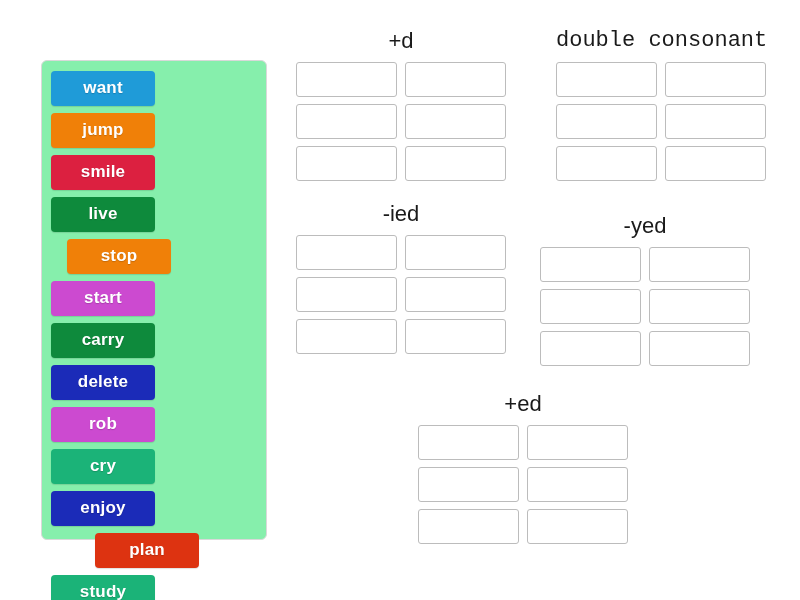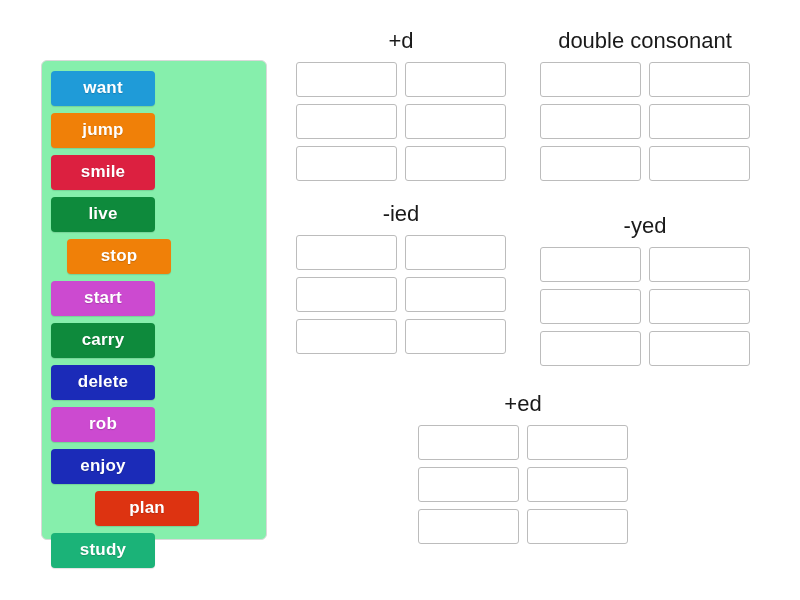--- a/index.html
+++ b/index.html
@@ -81,38 +81,39 @@
     height: 35px;
     margin: 0 8px 7px 0;
     border: 1px solid #bcbcbc;
     border-radius: 3px;
     background: #ffffff;
   }
   .drop-slot:nth-child(2n) { margin-right: 0; }
 
   
   #group-plus-d          { left: 0px;   top: 0px;   width: 210px; }
-  #group-double-consonant{ left: 244px; top: 0px;   width: 210px; }
+  #group-double-consonant{ left: 260px; top: 0px;   width: 210px; font-family: Liberation Mono, monospace; }
   #group-ied             { left: 0px;   top: 173px; width: 210px; }
   #group-yed             { left: 244px; top: 185px; width: 210px; }
   #group-plus-ed         { left: 122px; top: 363px; width: 210px; }
 </style>
 </head>
 <body>
 
 <div id="word-bank">
     <div class="word-tile" style="background: rgb(31, 155, 216);">want</div>
     <div class="word-tile" style="background: rgb(240, 128, 8);">jump</div>
     <div class="word-tile" style="background: rgb(220, 32, 64);">smile</div>
     <div class="word-tile" style="background: rgb(14, 138, 60);">live</div>
     <div class="word-tile" style="background: rgb(240, 128, 8); margin-left: 20px;">stop</div>
     <div class="word-tile" style="background: rgb(204, 74, 208);">start</div>
     <div class="word-tile" style="background: rgb(14, 138, 60);">carry</div>
     <div class="word-tile" style="background: rgb(27, 43, 184);">delete</div>
     <div class="word-tile" style="background: rgb(204, 74, 208);">rob</div>
+    <div class="word-tile" style="background: rgb(27, 179, 120);">cry</div>
     <div class="word-tile" style="background: rgb(27, 43, 184); text-align: center;">enjoy</div>
     <div class="word-tile" style="background: rgb(221, 51, 17); margin-left: 48px;">plan</div>
     <div class="word-tile" style="background: rgb(27, 179, 120);">study</div>
   </div>
 
 <div id="categories">
   <div class="cat-group" id="group-plus-d">
     <div class="cat-title">+d</div>
     <div class="slot-grid">
         <div class="drop-slot"></div>

